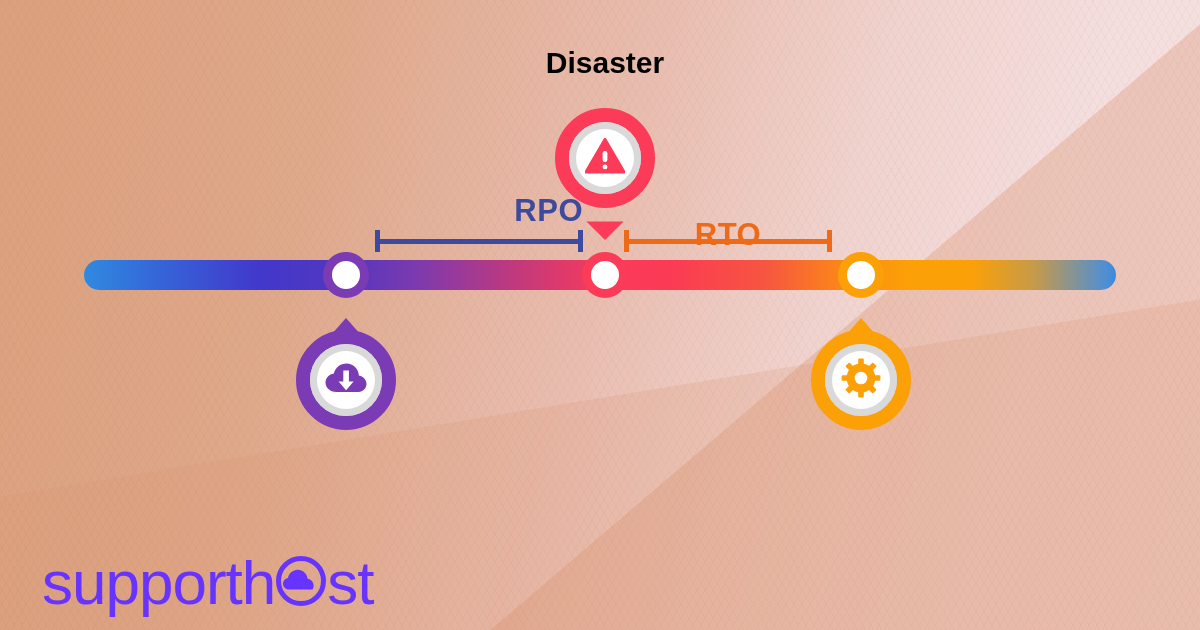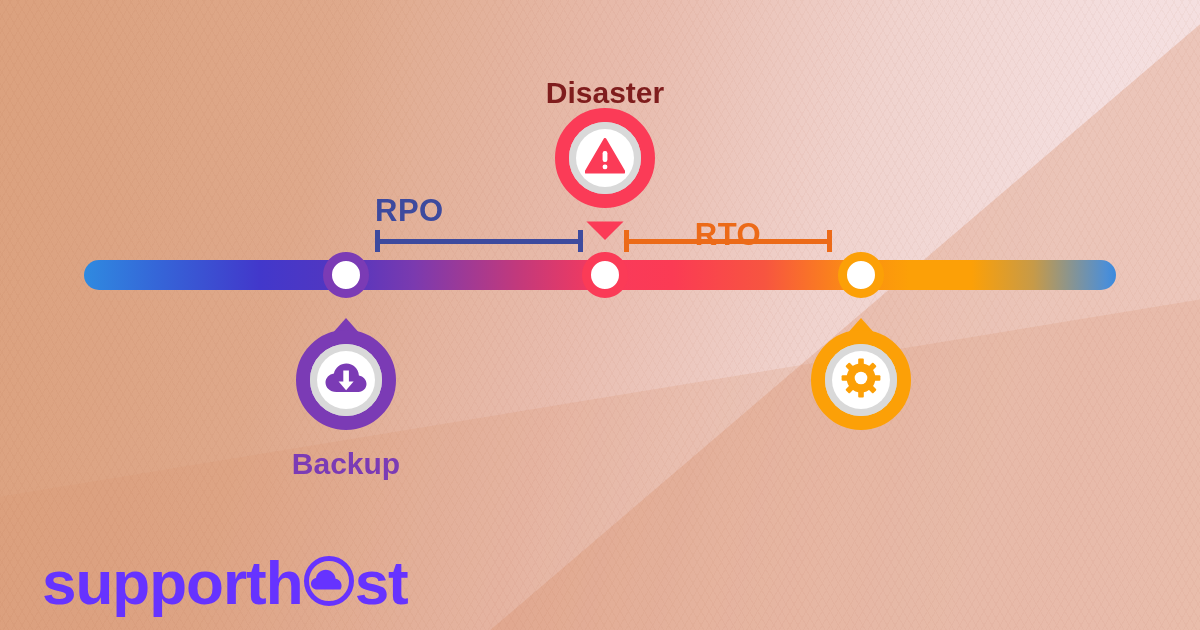--- a/index.html
+++ b/index.html
@@ -136,21 +136,21 @@
   .range-label {
     position: absolute;
     font-size: 31px;
     font-weight: bold;
     letter-spacing: 0.5px;
     white-space: nowrap;
   }
   .label-rpo {
     left: 375px; top: 193px;
     width: 208px;
-    text-align: left;
+    text-align: right;
     color: #3d4a9e;
   }
   .label-rto {
     left: 624px; top: 193px;
     width: 208px;
     text-align: center;
     color: #ec6a18;
     margin-top: 24px;
   }
 
@@ -235,43 +235,43 @@
 
   
   .caption {
     position: absolute;
     font-size: 30px;
     font-weight: bold;
     white-space: nowrap;
     text-align: center;
   }
   .caption-disaster {
-    left: 487px; top: 76px; width: 236px;
-    color: #7f1d1d;
+    left: 487px; top: 46px; width: 236px;
+    color: #000000;
   }
   .caption-backup {
     left: 228px; top: 447px; width: 236px;
     color: #7b3bb5;
   }
   .caption-recovery {
     left: 743px; top: 443px; width: 236px;
     color: #fca007;
   }
 
   
   .logo {
     position: absolute;
     left: 42px;
     top: 552px;
     display: flex;
     align-items: center;
   }
   .logo-text {
     font-size: 62px;
-    font-weight: 700;
+    font-weight: 400;
     color: #6633ff;
     letter-spacing: -1px;
     line-height: 1;
   }
   .logo-mark {
     display: inline-block;
     vertical-align: middle;
   }
 </style>
 </head>
@@ -334,21 +334,20 @@
                        C11.2 5.6 16.4 1.5 22.4 1.5 C29.1 1.5 34.6 6.8 34.9 13.4
                        C39.3 14.1 42.5 17.8 42.5 22.1 C42.5 26.5 38.9 30 34.5 30 Z" fill="#7b3bb5"></path>
               <rect x="19.3" y="8.5" width="5.6" height="13" fill="#ffffff"></rect>
               <path d="M14.6 19.5 L22.1 28.2 L29.6 19.5 Z" fill="#ffffff"></path>
             </svg>
           </span>
         </div>
       </div>
     </div>
   </div>
-  <div class="caption caption-backup">Backup</div>
 
   <div class="marker marker-recovery">
     <div class="pin"></div>
     <div class="disc">
       <div class="disc-inner">
         <div class="disc-core">
           <span class="marker-icon">
             <svg width="40" height="40" viewBox="0 0 40 40" aria-hidden="true">
               <g fill="#fca007">
                 <circle cx="20" cy="20" r="14.4"></circle>

